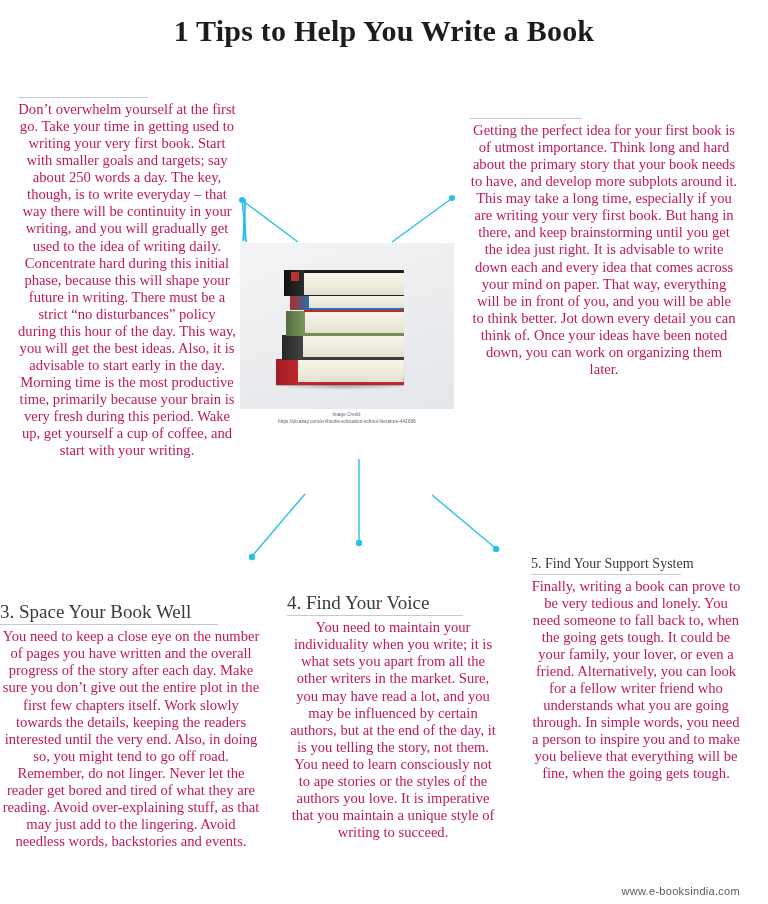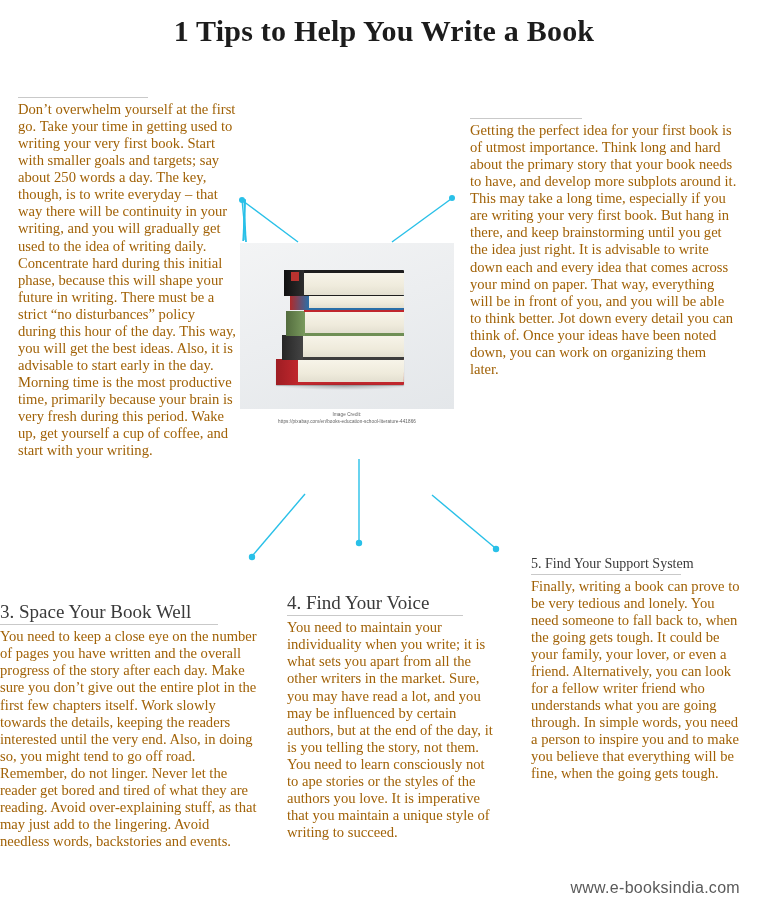--- a/index.html
+++ b/index.html
@@ -43,22 +43,22 @@
   .tip .rule {
     height: 1px;
     background: #c9c9c9;
     margin: 1px 0 3px 0;
   }
   .tip p {
     margin: 0;
     font-family: "Liberation Serif", "DejaVu Serif", serif;
     font-size: 14.6px;
     line-height: 1.17;
-    color: #a16207;
-    text-align: left;
+    color: #be185d;
+    text-align: center;
   }
 
   
   #tip-1 { left: 18px;  top: 96px;  width: 218px; }
   #tip-1 .rule { width: 130px; }
 
   #tip-2 { left: 470px; top: 117px; width: 268px; }
   #tip-2 .rule { width: 112px; }
 
   #tip-3 { left: 0;  top: 601px; width: 262px; }
@@ -119,21 +119,21 @@
     width: 768px; height: 904px;
     pointer-events: none;
   }
 
   
   .footer-url {
     position: absolute;
     right: 28px;
     bottom: 7px;
     font-family: "Liberation Sans", "DejaVu Sans", sans-serif;
-    font-size: 16px;
+    font-size: 11px;
     color: #5a5a5a;
     letter-spacing: 0.3px;
   }
 </style>
 </head>
 <body>
 
 <div class="page-title">1 Tips to Help You Write a Book</div>
 
 <svg class="connectors" width="768" height="904" viewBox="0 0 768 904" xmlns="http://www.w3.org/2000/svg">

